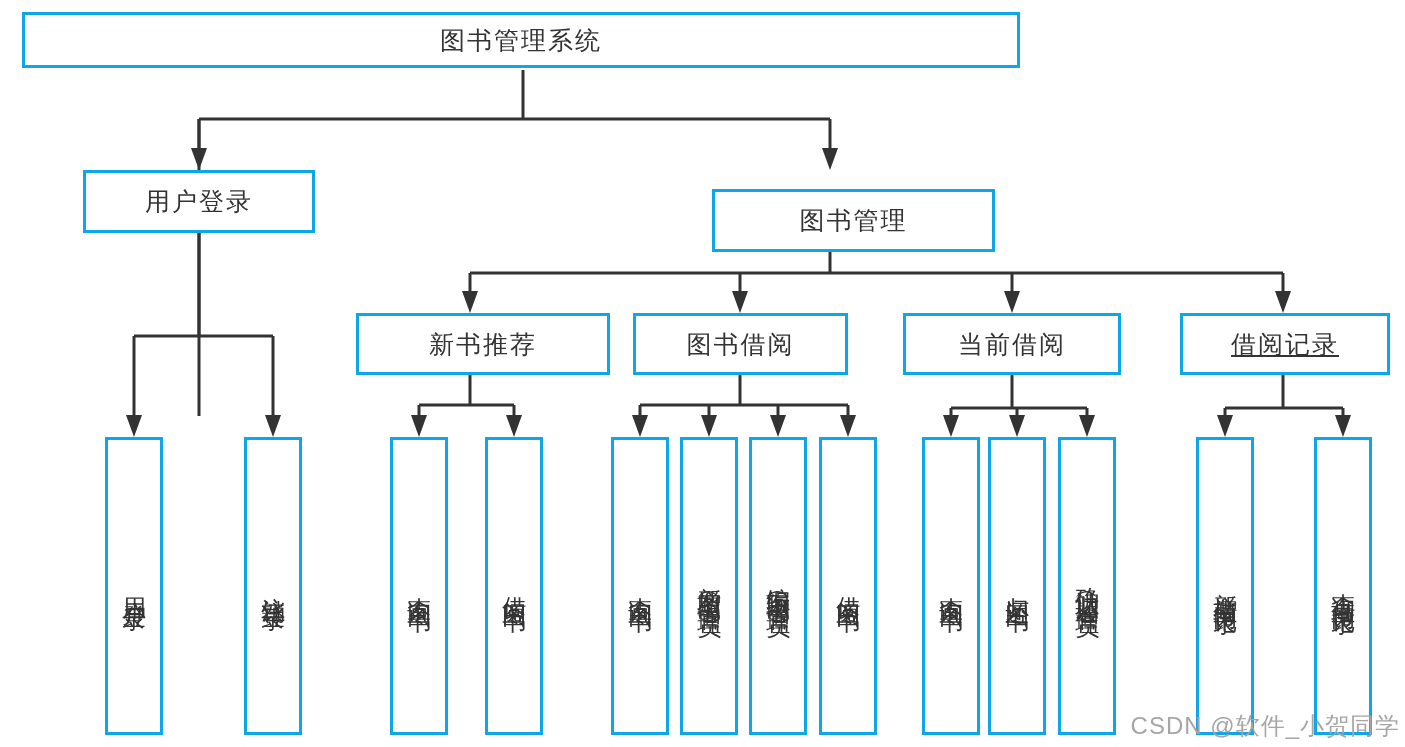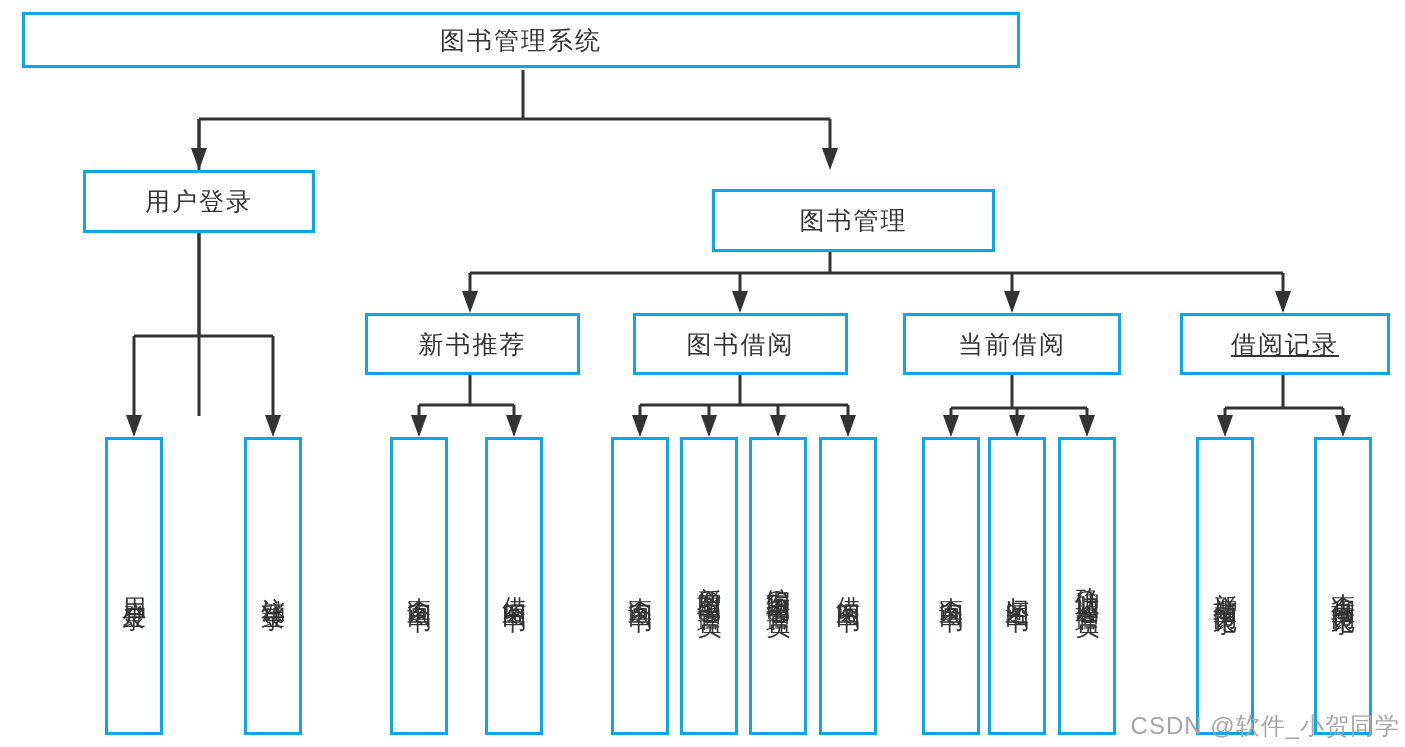--- a/index.html
+++ b/index.html
@@ -13,21 +13,21 @@
         color:#333333;}
   .node.h{font-size:25px;letter-spacing:2px;}
   .node.v{width:58px;height:298px;top:437px;font-size:24px;}
   .v-label{writing-mode:vertical-rl;text-orientation:mixed;letter-spacing:4px;line-height:1.1;}
   
   .n-root{left:22px;top:12px;width:998px;height:56px;}
   .n-login{left:83px;top:170px;width:232px;height:63px;}
   .n-mgmt{left:712px;top:170px;width:283px;height:63px;margin-top:19px;}
   
   .node.l3{top:313px;height:62px;}
-  .n-newbook{left:365px;width:215px;}
+  .n-newbook{left:356px;width:254px;}
   .n-borrow{left:633px;width:215px;}
   .n-current{left:903px;width:218px;}
   .n-records{left:1180px;width:210px;text-decoration:underline;}
   
   .f1{left:105px;}.f2{left:244px;}.f3{left:390px;}.f4{left:485px;}
   .f5{left:611px;}.f6{left:680px;}.f7{left:749px;}.f8{left:819px;}
   .f9{left:922px;}.f10{left:988px;}.f11{left:1058px;}
   .f12{left:1196px;}.f13{left:1314px;}
   .watermark{position:absolute;right:5px;bottom:5px;z-index:5;
              font-size:24px;color:#a6a6a6;letter-spacing:1px;}

